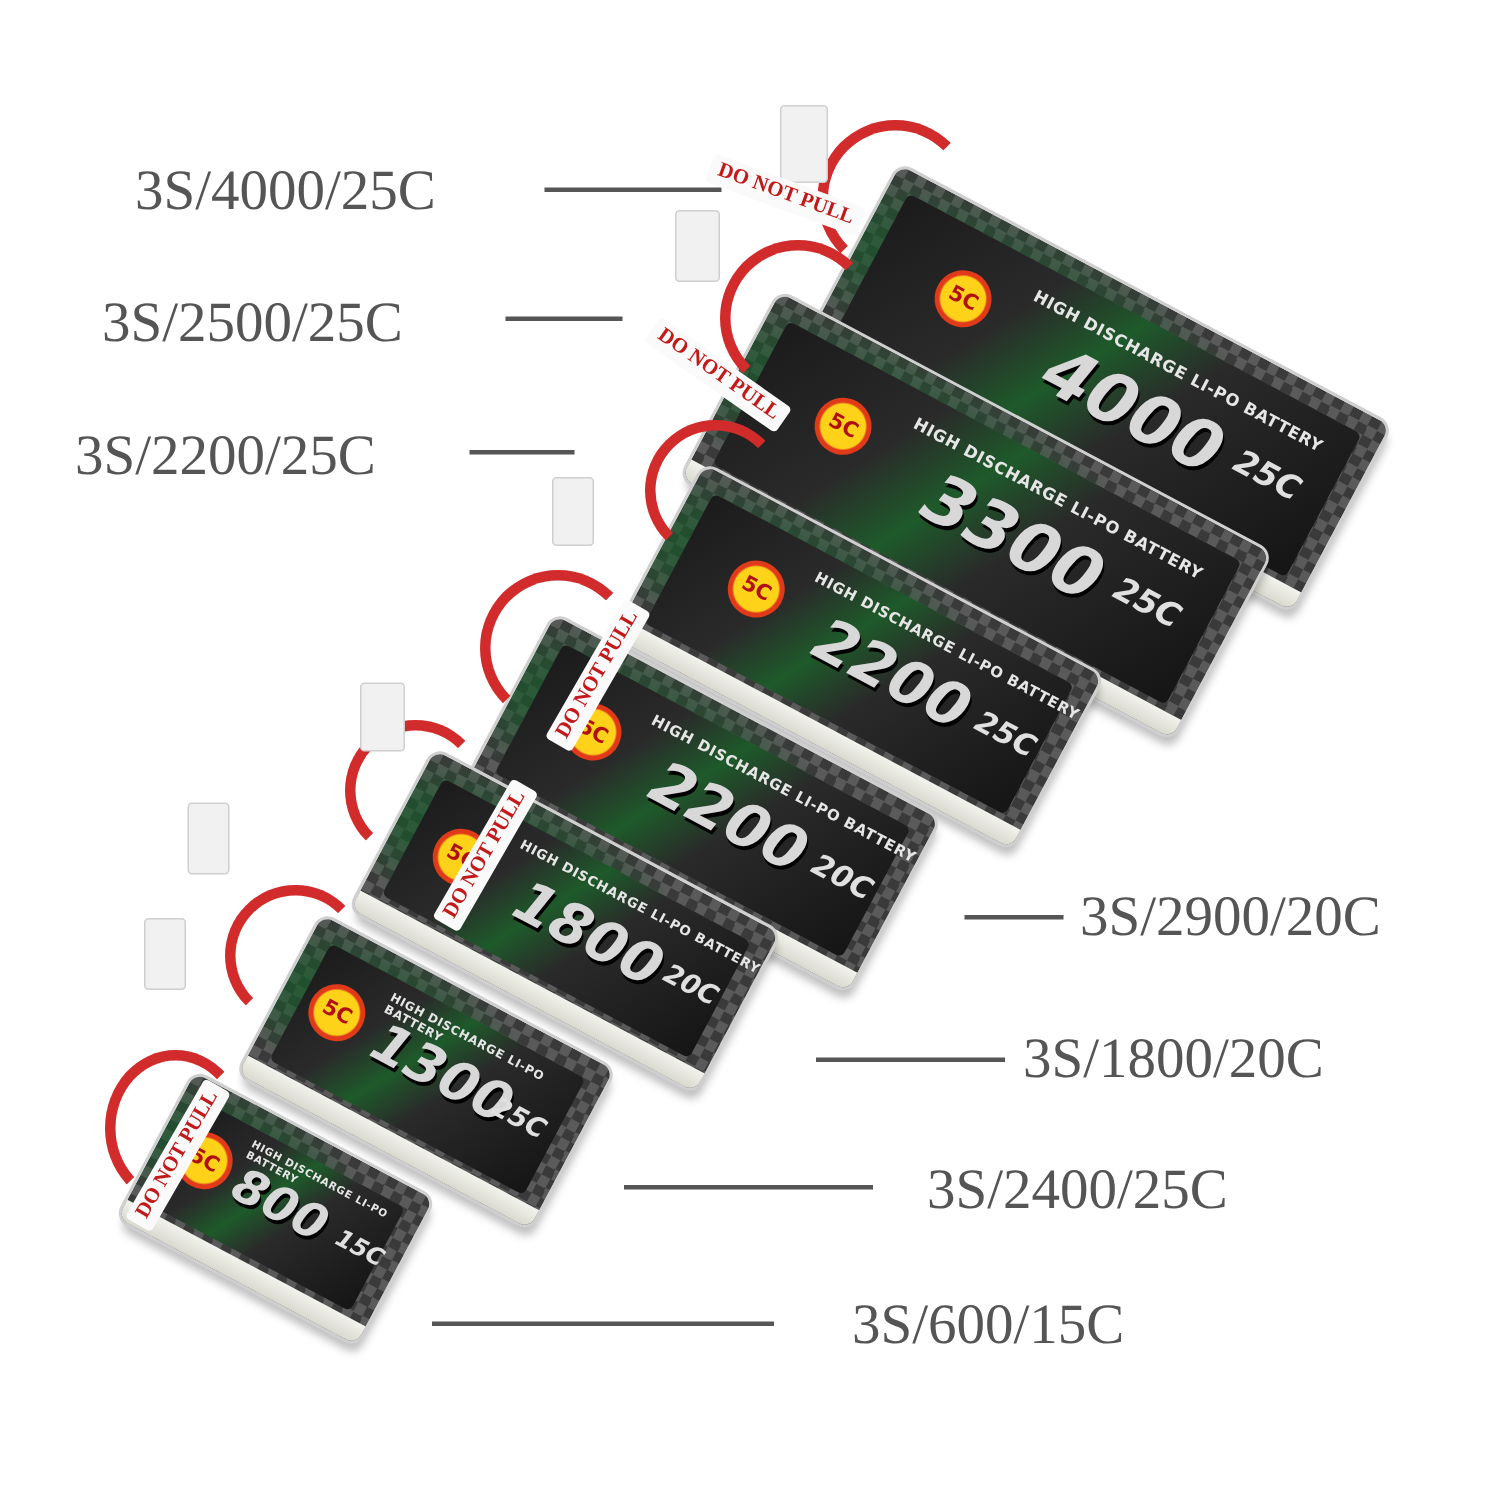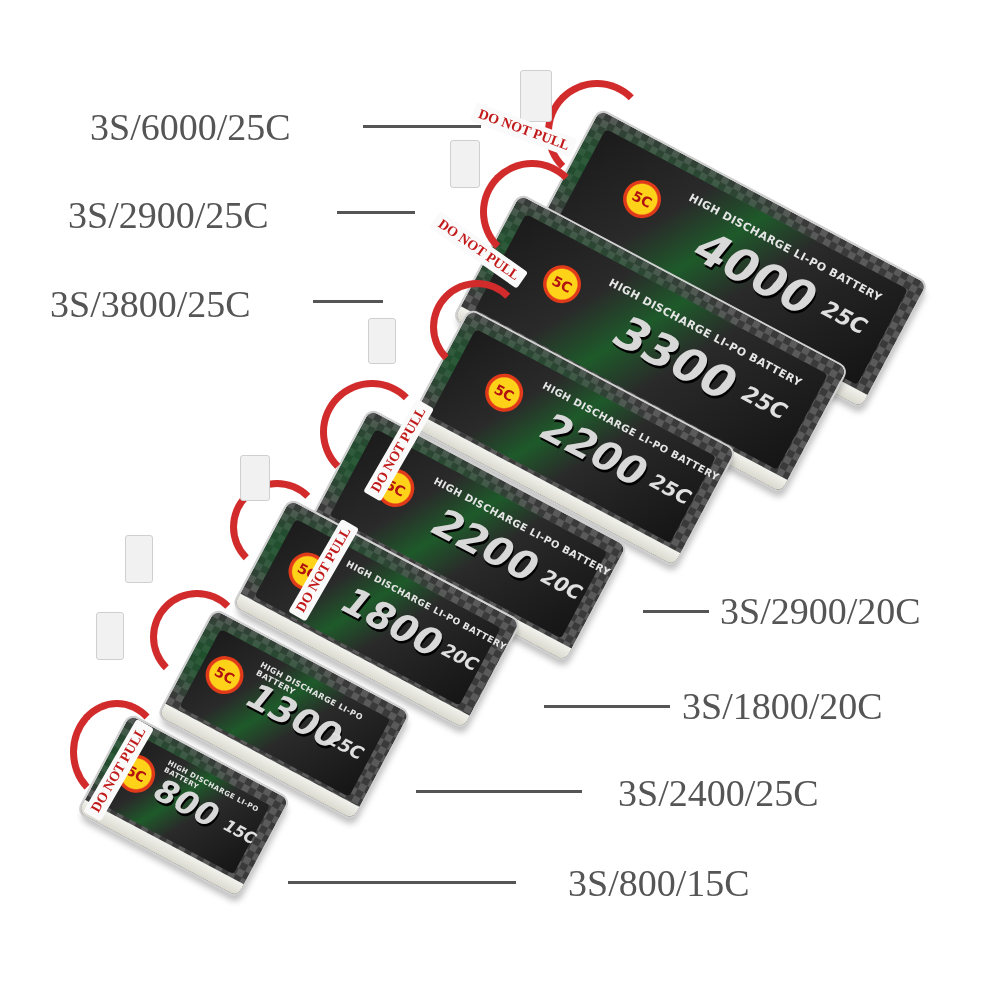--- a/index.html
+++ b/index.html
@@ -17,39 +17,39 @@
   .battery .sub { position: absolute; font-family: "DejaVu Sans", sans-serif; font-weight: bold; font-size: 11px; color: #e6e6e6; letter-spacing: 0.5px; }
   .battery .rate { position: absolute; font-family: "DejaVu Sans", sans-serif; font-weight: bold; font-style: italic; color: #e0e0e0; }
   .badge { position: absolute; width: 38px; height: 38px; border-radius: 50%; background: radial-gradient(circle, #ffd21a 55%, #e03a1a 60%); color: #b01010; font-family: "DejaVu Sans", sans-serif; font-weight: bold; font-size: 14px; display: flex; align-items: center; justify-content: center; }
   .wire { position: absolute; border: 7px solid #d22b2b; border-radius: 50%; border-right-color: transparent; border-bottom-color: transparent; }
   .connector { position: absolute; background: #f1f1f1; border: 1px solid #cfcfcf; border-radius: 3px; }
   .tag { position: absolute; background: #fafafa; color: #c21a1a; font-family: "Liberation Serif", serif; font-weight: bold; font-size: 14px; padding: 2px 6px; border-radius: 3px; white-space: nowrap; }
 </style>
 </head>
 <body>
 
-<div class="label" style="left:90px; top:108px;">3S/6000/25C</div>
+<div class="label" style="left:90px; top:108px;">3S/4000/25C</div>
 <div class="line" style="left:363px; top:125px; width:118px;"></div>
 
-<div class="label" style="left:68px; top:196px;">3S/2900/25C</div>
+<div class="label" style="left:68px; top:196px;">3S/2500/25C</div>
 <div class="line" style="left:337px; top:211px; width:78px;"></div>
 
-<div class="label" style="left:50px; top:285px;">3S/3800/25C</div>
+<div class="label" style="left:50px; top:285px;">3S/2200/25C</div>
 <div class="line" style="left:313px; top:300px; width:70px;"></div>
 
 <div class="label" style="left:720px; top:592px;">3S/2900/20C</div>
 <div class="line" style="left:643px; top:610px; width:66px;"></div>
 
 <div class="label" style="left:682px; top:687px;text-align:right;">3S/1800/20C</div>
 <div class="line" style="left:544px; top:705px; width:126px;"></div>
 
 <div class="label" style="left:618px; top:774px;">3S/2400/25C</div>
 <div class="line" style="left:416px; top:790px; width:166px;"></div>
 
-<div class="label" style="left:568px; top:864px;">3S/800/15C</div>
+<div class="label" style="left:568px; top:864px;">3S/600/15C</div>
 <div class="line" style="left:288px; top:881px; width:228px;"></div>
 
 <div class="battery" style="left:600px; top:110px; width:370px; height:140px; transform: rotate(28deg); transform-origin: left top;">
   <div class="face"></div>
   <div class="badge" style="left:60px; top:40px;">5C</div>
   <div class="sub" style="left:120px; top:28px;">HIGH DISCHARGE LI-PO BATTERY</div>
   <div class="cap" style="left:150px; top:44px; font-size:46px;">4000</div>
   <div class="rate" style="left:290px; top:56px; font-size:22px;">25C</div>
   <div class="side"></div>
 </div>

